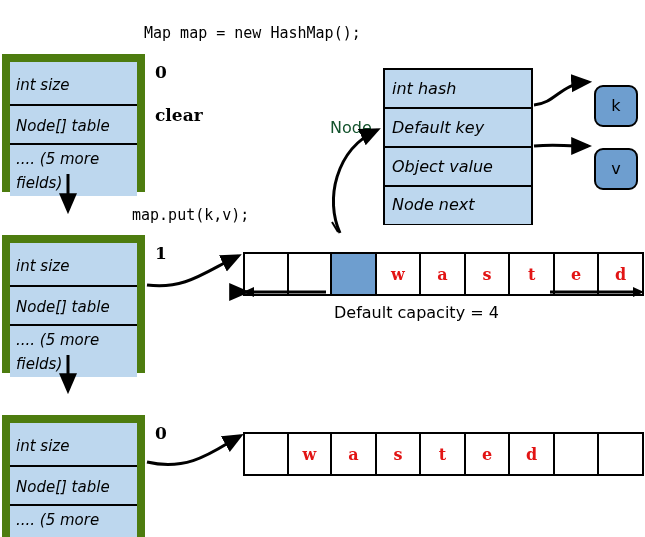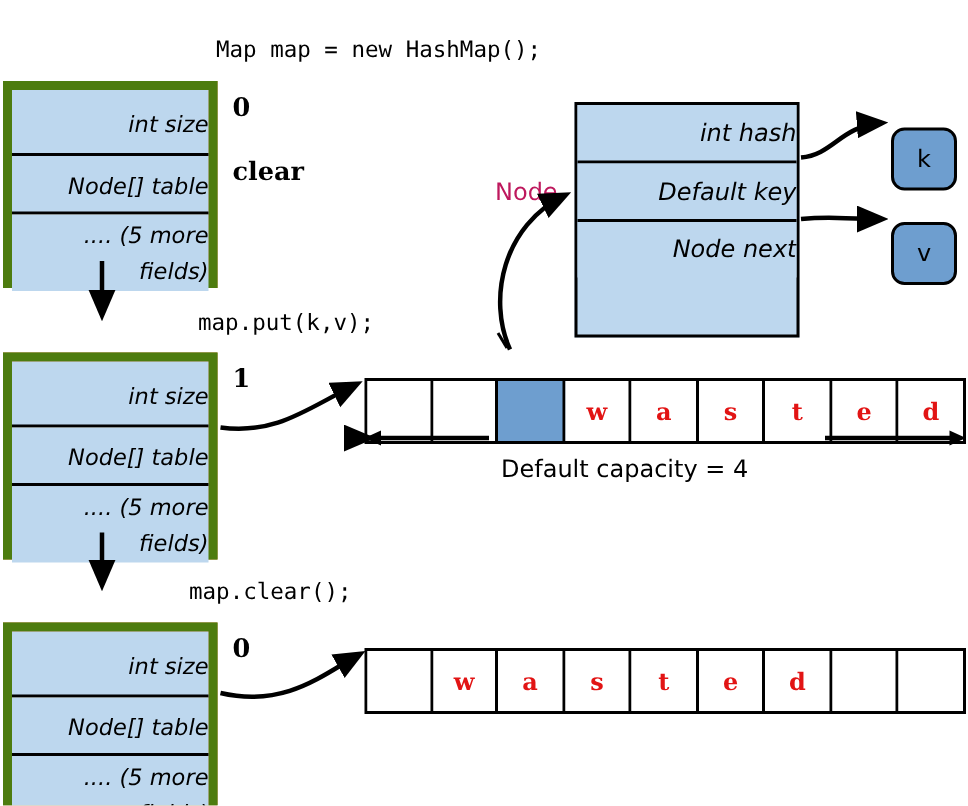--- a/index.html
+++ b/index.html
@@ -21,24 +21,23 @@
   .code-label {
     font-family: "DejaVu Sans Mono", monospace;
     font-size: 15px;
     color: #000000;
     white-space: nowrap;
     letter-spacing: 0px;
   }
 
   
   .struct-box {
-    border: 6px solid #4d7c0f;
-    background: #a16207;
-    box-sizing: border-box;
-    text-align: right;
+    border: 8px solid #4d7c0f;
+    background: #a21caf;
+    box-sizing: border-box;
   }
   .struct-row {
     box-sizing: border-box;
     background: #bdd7ee;
     font-style: italic;
     font-size: 15px;
     color: #000000;
     padding: 3px 0 0 6px;
     line-height: 19px;
     border-bottom: 2px solid #000000;
@@ -70,21 +69,21 @@
     padding-left: 7px;
     line-height: 37px;
     height: 39px;
     border-bottom: 2px solid #000000;
     overflow: hidden;
   }
   .node-row.last { border-bottom: none; height: 37px; line-height: 35px; }
 
   .plain-label {
     font-size: 16px;
-    color: #be185d;
+    color: #14532d;
     white-space: nowrap;
   }
 
   
   .pill {
     border: 2px solid #000000;
     border-radius: 9px;
     background: #6e9ecf;
     box-sizing: border-box;
     text-align: center;
@@ -146,23 +145,24 @@
       <div>fields)</div>
     </div>
   </div>
 
   <div class="abs value-label" style="left:155px; top:42px;">0</div>
 
   <div class="abs value-label" style="left:155px; top:85px;">clear</div>
 
   <div class="abs plain-label" style="left:330px; top:98px;">Node</div>
 
-  <div class="abs node-box" style="left:383px; top:48px; width:150px; height:157px;text-align:right;">
+  <div class="abs node-box" style="left:383px; top:48px; width:150px; height:157px;">
     <div class="node-row">int hash</div>
     <div class="node-row">Default key</div>
+    <div class="node-row">Object value</div>
     <div class="node-row last">Node next</div>
   </div>
 
   <div class="abs pill" style="left:594px; top:65px; width:44px; height:42px;">k</div>
 
   <div class="abs pill" style="left:594px; top:128px; width:44px; height:42px;">v</div>
 
   <div class="abs code-label" style="left:132px; top:186px;text-align:center;">map.put(k,v);</div>
 
   <div class="abs struct-box" style="left:2px; top:215px; width:143px; height:138px;">
@@ -183,21 +183,20 @@
     <div class="cell" style="width:45px;">w</div>
     <div class="cell" style="width:45px;">a</div>
     <div class="cell" style="width:45px;">s</div>
     <div class="cell" style="width:45px;">t</div>
     <div class="cell" style="width:45px;">e</div>
     <div class="cell" style="width:43px;">d</div>
   </div>
 
   <div class="abs capacity-label" style="left:330px; top:283px;">Default capacity = 4</div>
 
-  <div class="abs code-label" style="left:126px; top:365px;">map.clear();</div>
 
   <div class="abs struct-box" style="left:2px; top:395px; width:143px; height:138px;">
     <div class="struct-row" style="height:44px; line-height:40px;">int size</div>
     <div class="struct-row" style="height:39px; line-height:35px;">Node[] table</div>
     <div class="struct-row last" style="height:51px; line-height:24px; padding-top:2px;">
       <div>.... (5 more</div>
       <div>fields)</div>
     </div>
   </div>
 

